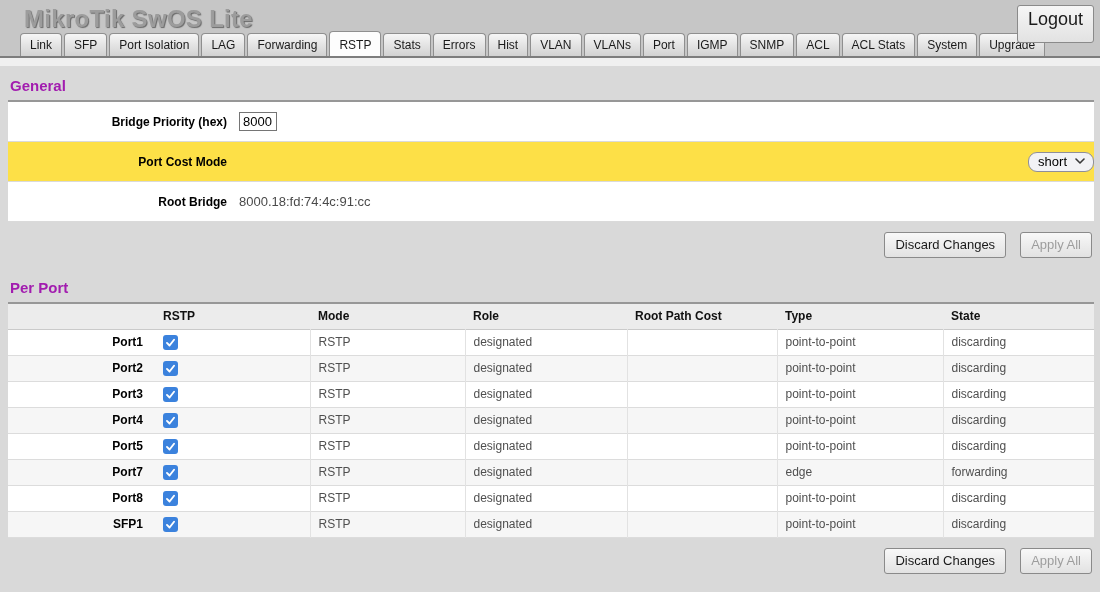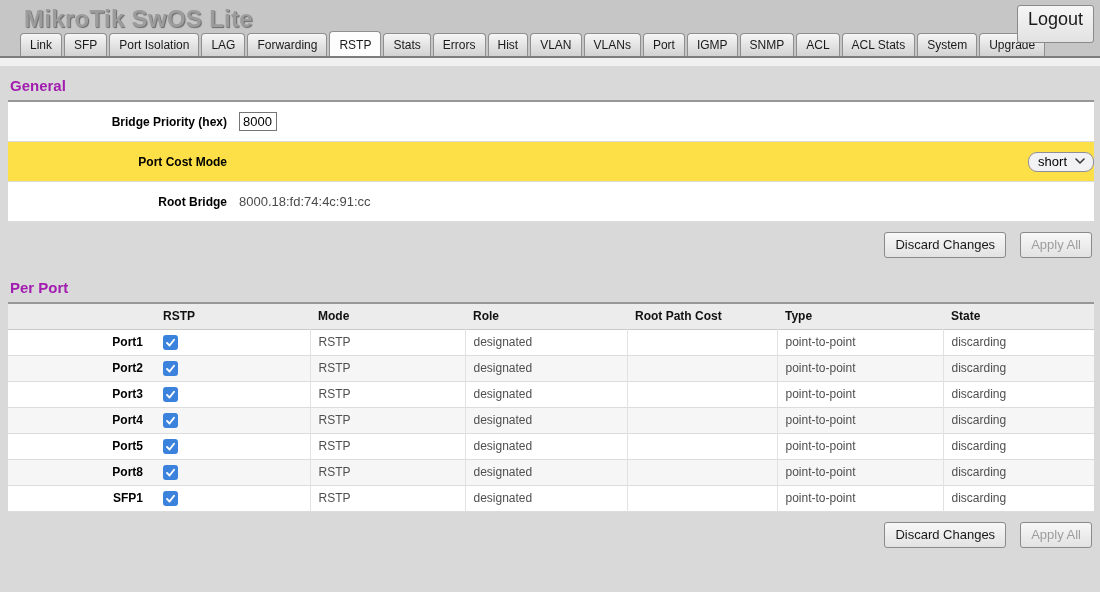--- a/index.html
+++ b/index.html
@@ -250,20 +250,35 @@
               </svg>
             </div>
           </td>
           <td class="bordered">RSTP</td>
           <td class="bordered">designated</td>
           <td class="bordered"></td>
           <td class="bordered">point-to-point</td>
           <td class="bordered">discarding</td>
         </tr>
         <tr>
+          <td class="port-name">Port7</td>
+          <td>
+            <div class="checkbox" style="background: rgb(59, 130, 221);">
+              <svg width="11" height="11" viewBox="0 0 14 14">
+                <polyline points="2.5,7.5 5.8,10.8 11.5,3.5" fill="none" stroke="#fff" stroke-width="2.4" stroke-linecap="round" stroke-linejoin="round"></polyline>
+              </svg>
+            </div>
+          </td>
+          <td class="bordered">RSTP</td>
+          <td class="bordered">designated</td>
+          <td class="bordered"></td>
+          <td class="bordered">edge</td>
+          <td class="bordered">forwarding</td>
+        </tr>
+        <tr>
           <td class="port-name">Port8</td>
           <td>
             <div class="checkbox" style="background: rgb(59, 130, 221);">
               <svg width="11" height="11" viewBox="0 0 14 14">
                 <polyline points="2.5,7.5 5.8,10.8 11.5,3.5" fill="none" stroke="#fff" stroke-width="2.4" stroke-linecap="round" stroke-linejoin="round"></polyline>
               </svg>
             </div>
           </td>
           <td class="bordered">RSTP</td>
           <td class="bordered">designated</td>

